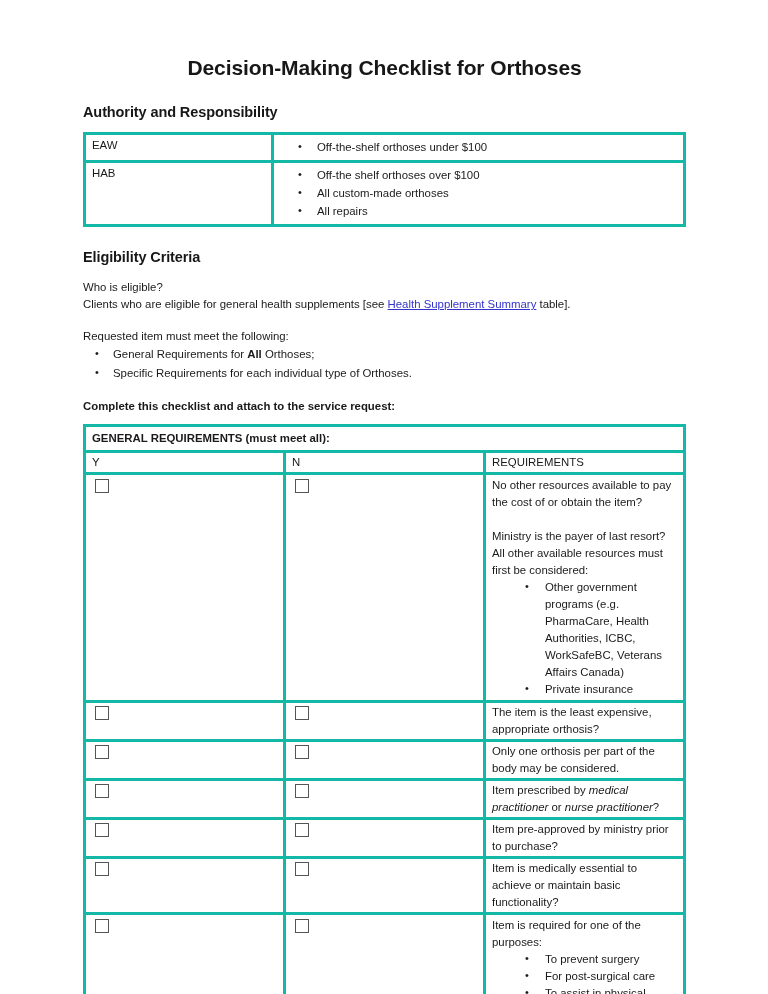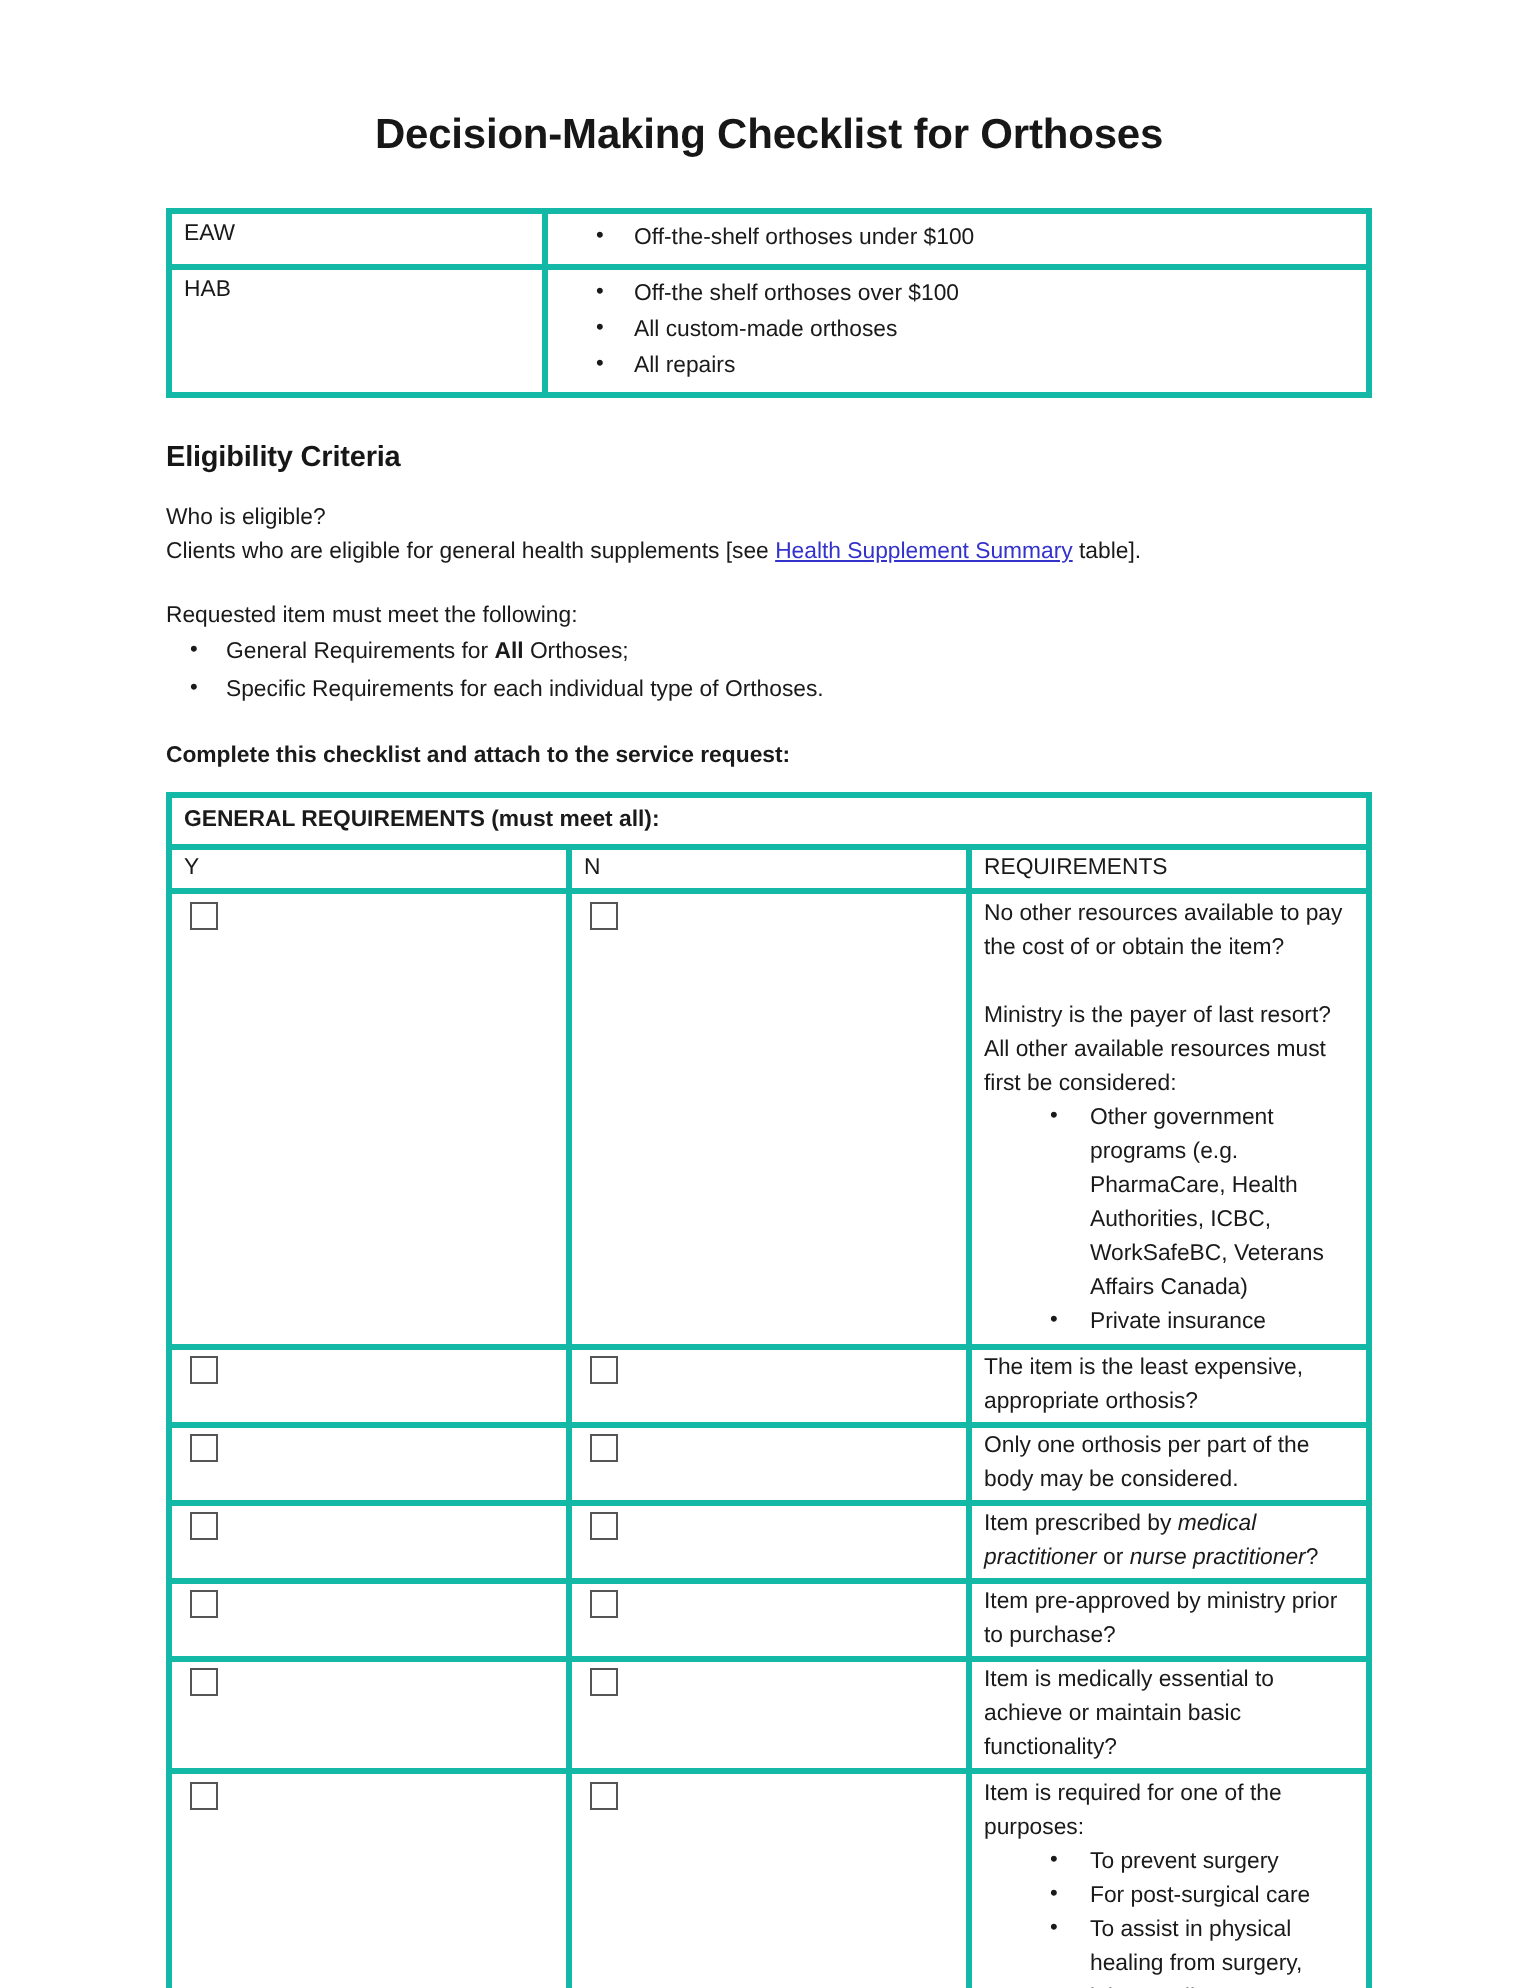--- a/index.html
+++ b/index.html
@@ -154,20 +154,21 @@
   ul.tbul > li.cont::before { content: ""; }
   .blank-line { height: 17px; }
 </style>
 </head>
 <body>
 
 <div class="page">
 
   <h1 class="doc-title">Decision-Making Checklist for Orthoses</h1>
 
+  <h2 class="section-heading">Authority and Responsibility</h2>
 
   <table class="doc-table" id="authority-table">
     <tbody>
       <tr>
         <td class="col-code">EAW</td>
         <td class="col-items">
           <ul class="bul">
             <li class="has-dot">Off-the-shelf orthoses under $100</li>
           </ul>
         </td>

